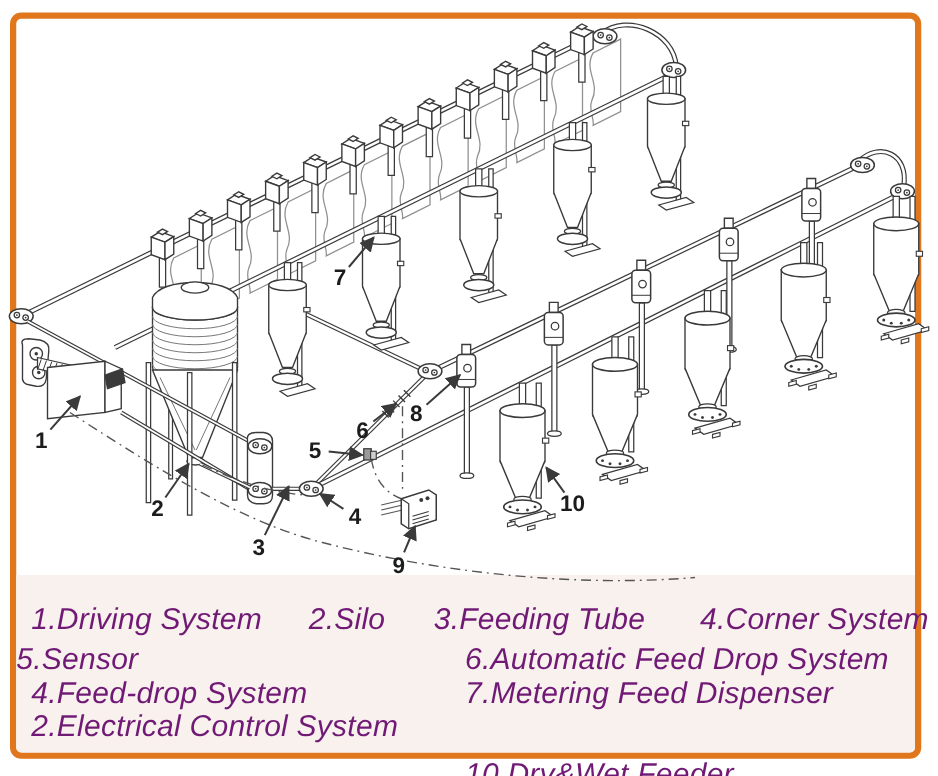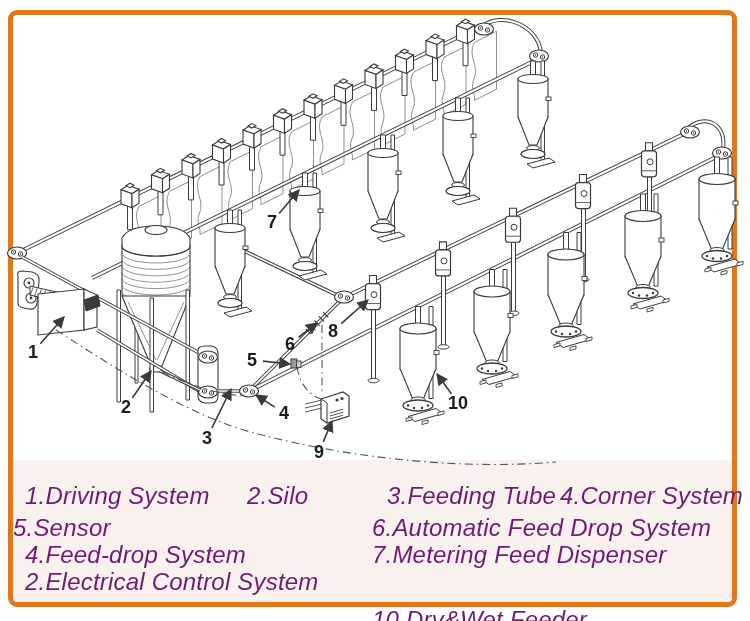--- a/index.html
+++ b/index.html
@@ -20,21 +20,21 @@
 </head>
 <body>
 
 <div id="stage">
   <div class="frame">
     <div class="legend-panel"></div>
   </div>
   <div id="legend-layer">
       <div class="legend-item" style="left: 25px; top: 484px;">1.Driving System</div>
       <div class="legend-item" style="left: 247px; top: 484px;">2.Silo</div>
-      <div class="legend-item" style="left: 347px; top: 484px; margin-left: 40px;">3.Feeding Tube</div>
+      <div class="legend-item" style="left: 347px; top: 484px;">3.Feeding Tube</div>
       <div class="legend-item" style="left: 560px; top: 484px;">4.Corner System</div>
       <div class="legend-item" style="left: 13px; top: 516px;">5.Sensor</div>
       <div class="legend-item" style="left: 372px; top: 516px;">6.Automatic Feed Drop System</div>
       <div class="legend-item" style="left: 25px; top: 543px;">4.Feed-drop System</div>
       <div class="legend-item" style="left: 372px; top: 543px;">7.Metering Feed Dispenser</div>
       <div class="legend-item" style="left: 25px; top: 570px;">2.Electrical Control System</div>
       <div class="legend-item" style="left: 372px; top: 570px; margin-top: 38px;">10.Dry&amp;Wet Feeder</div>
     </div>
   <svg id="diagram-svg" width="750" height="621" viewBox="0 0 750 621">
       <g>

